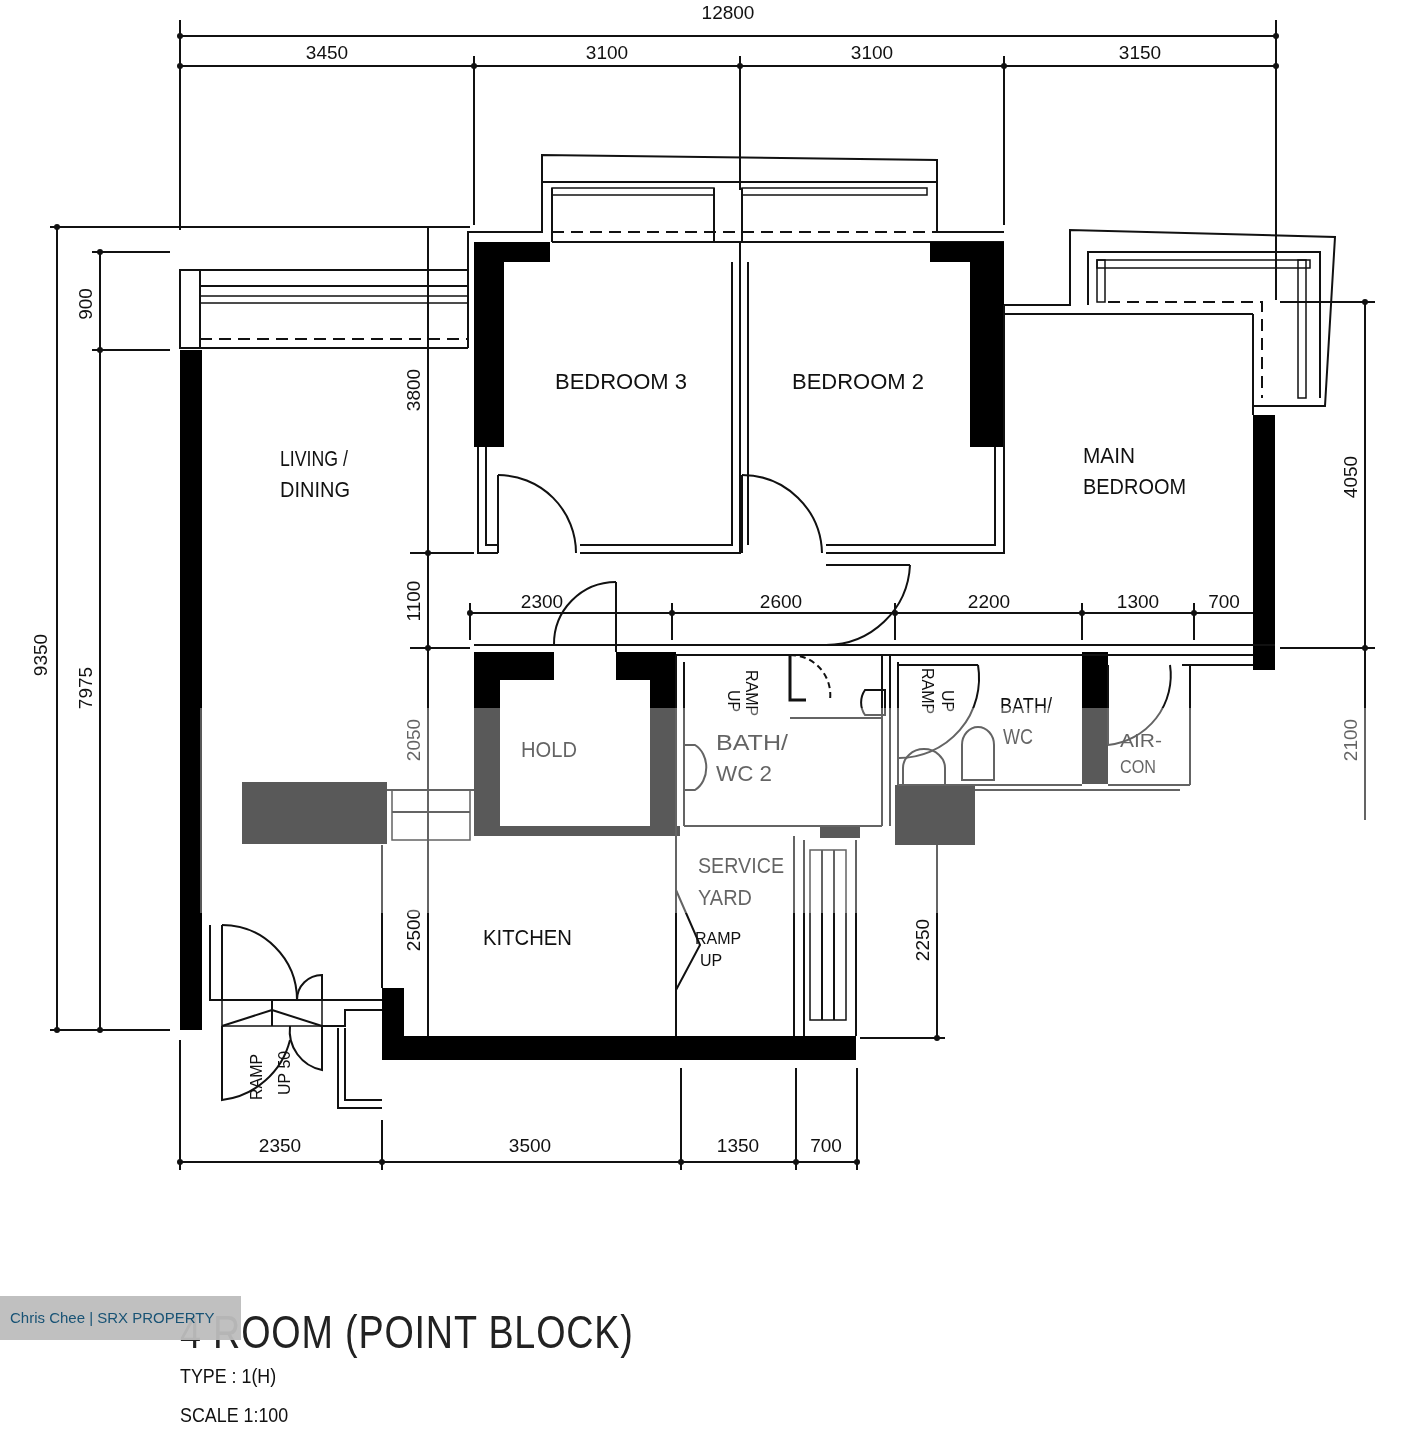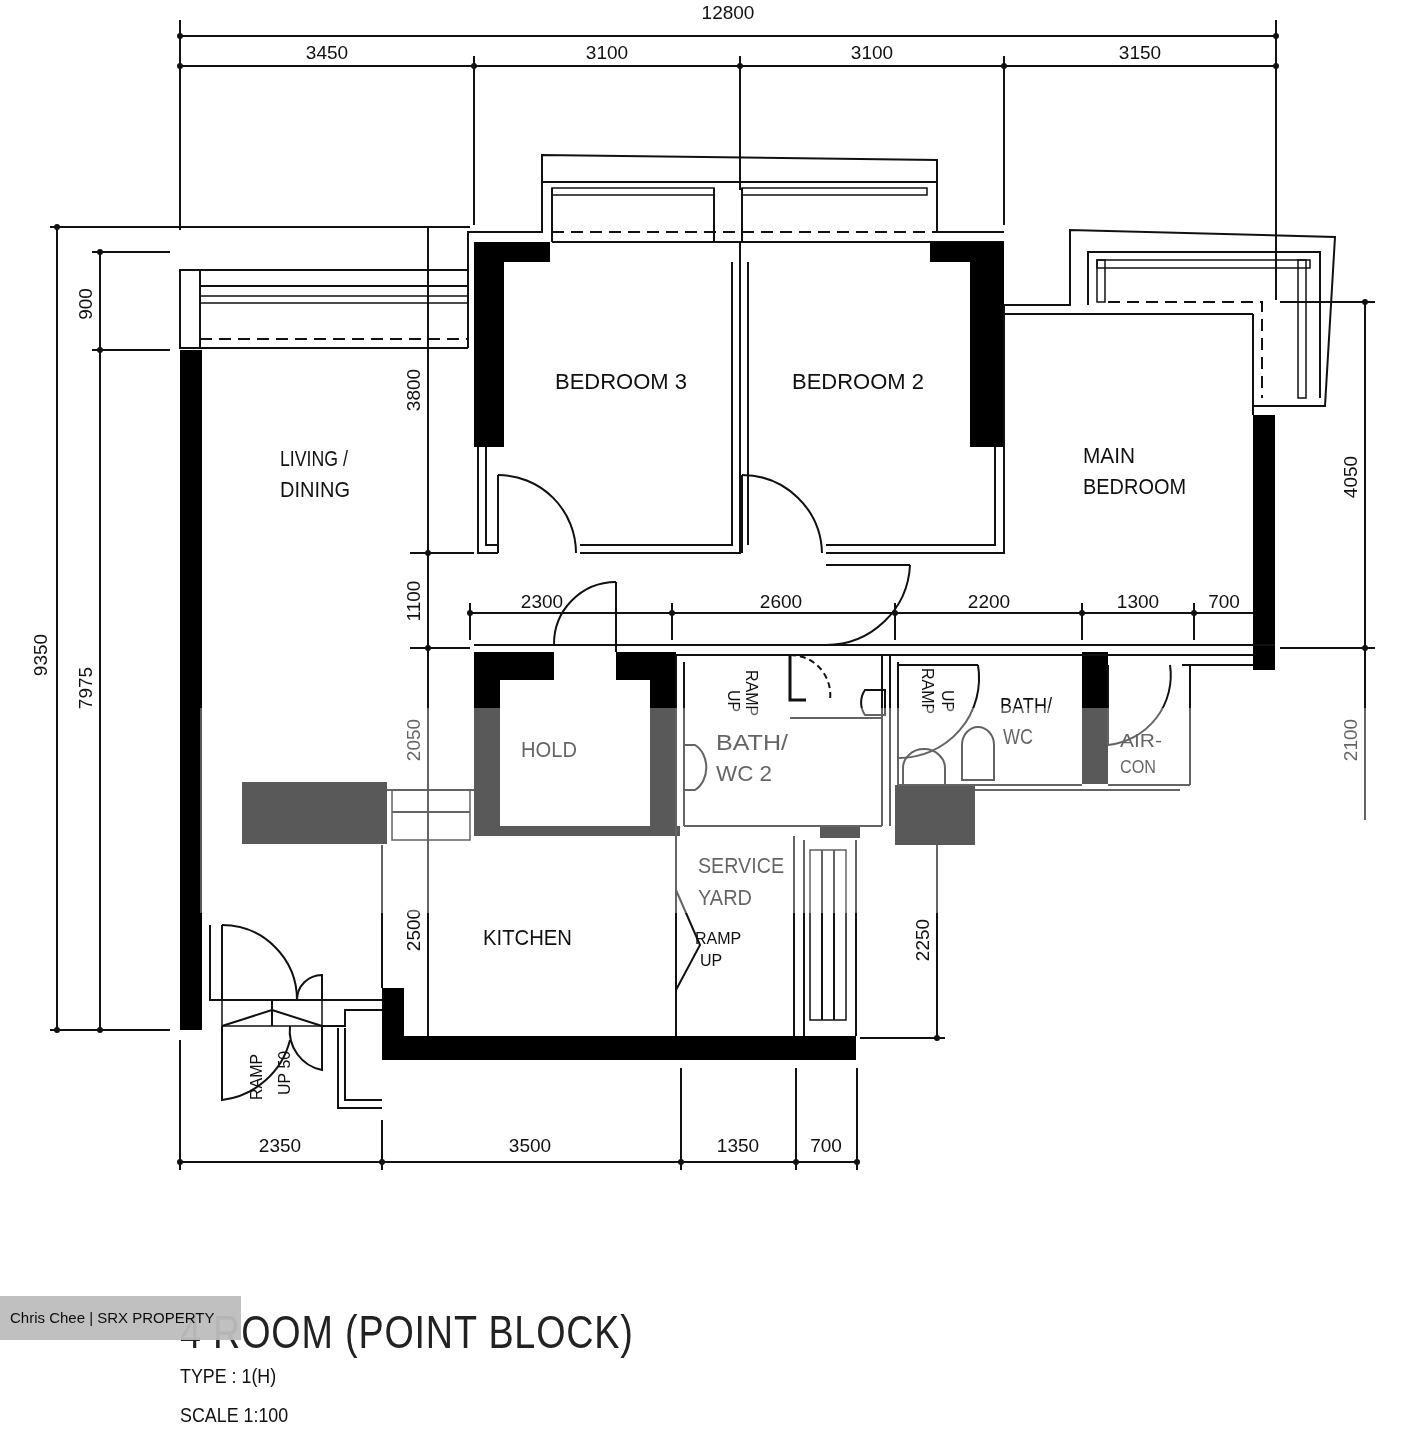--- a/index.html
+++ b/index.html
@@ -3,21 +3,21 @@
 <meta charset="utf-8">
 <style>
   html, body { margin:0; padding:0; background:#ffffff; }
   body { width:1425px; height:1440px; position:relative; overflow:hidden;
          font-family:"Liberation Sans", "DejaVu Sans", sans-serif; color:#111; }
   #plan { position:absolute; left:0; top:0; width:1425px; height:1440px; }
   .title { position:absolute; left:180px; top:1305px; font-size:46px; letter-spacing:1px;
            transform:scaleX(0.82); transform-origin:left top; white-space:nowrap; color:#222; }
   .sub { position:absolute; left:180px; font-size:21px; transform:scaleX(0.85); transform-origin:left top; white-space:nowrap; color:#111; }
   .watermark { position:absolute; left:0; top:1296px; width:241px; height:44px; background:#bdbdbd;
-               color:#000000; font-size:15px; line-height:44px; padding-left:10px; box-sizing:border-box; white-space:nowrap; opacity:0.95; }
+               color:#0c4a6e; font-size:15px; line-height:44px; padding-left:10px; box-sizing:border-box; white-space:nowrap; opacity:0.95; }
   .haze { position:absolute; left:200px; top:708px; width:1225px; height:205px;
           background:rgba(255,255,255,0.35); pointer-events:none; }
 </style>
 </head>
 <body>
 
 <svg id="plan" viewBox="0 0 1425 1440" xmlns="http://www.w3.org/2000/svg">
   <g stroke="#111" stroke-width="2" fill="none">
 
     <g>

